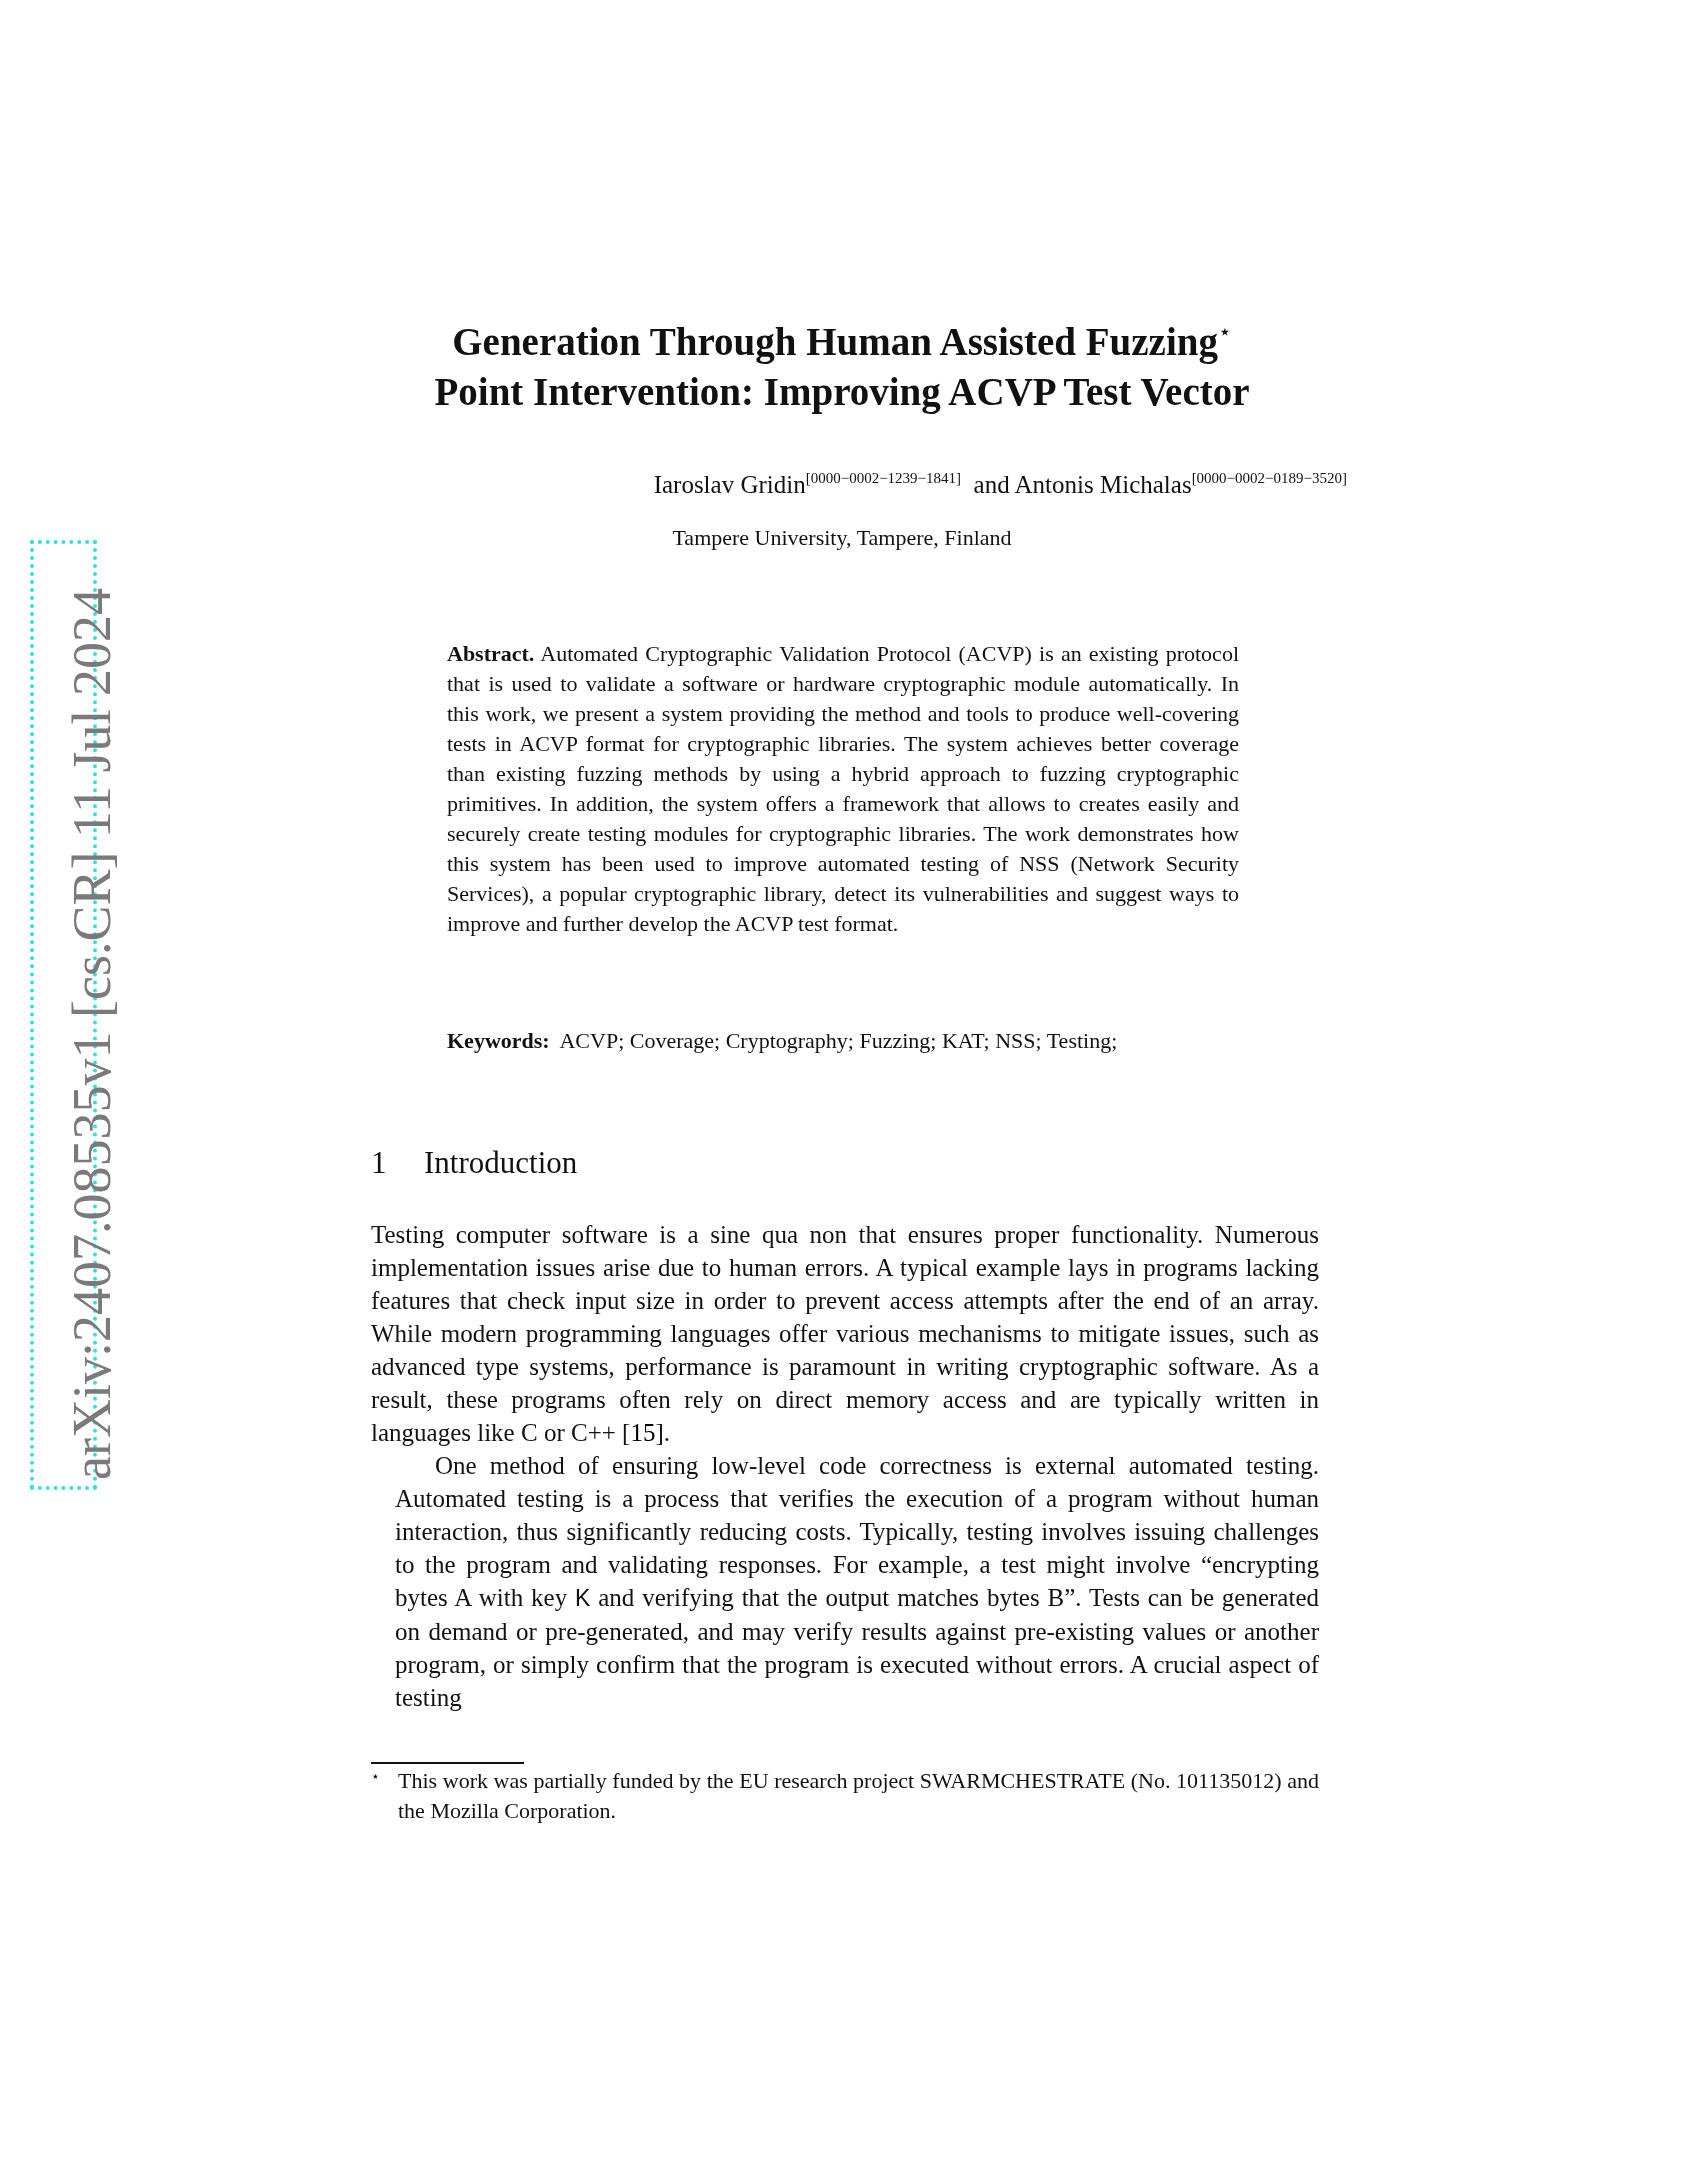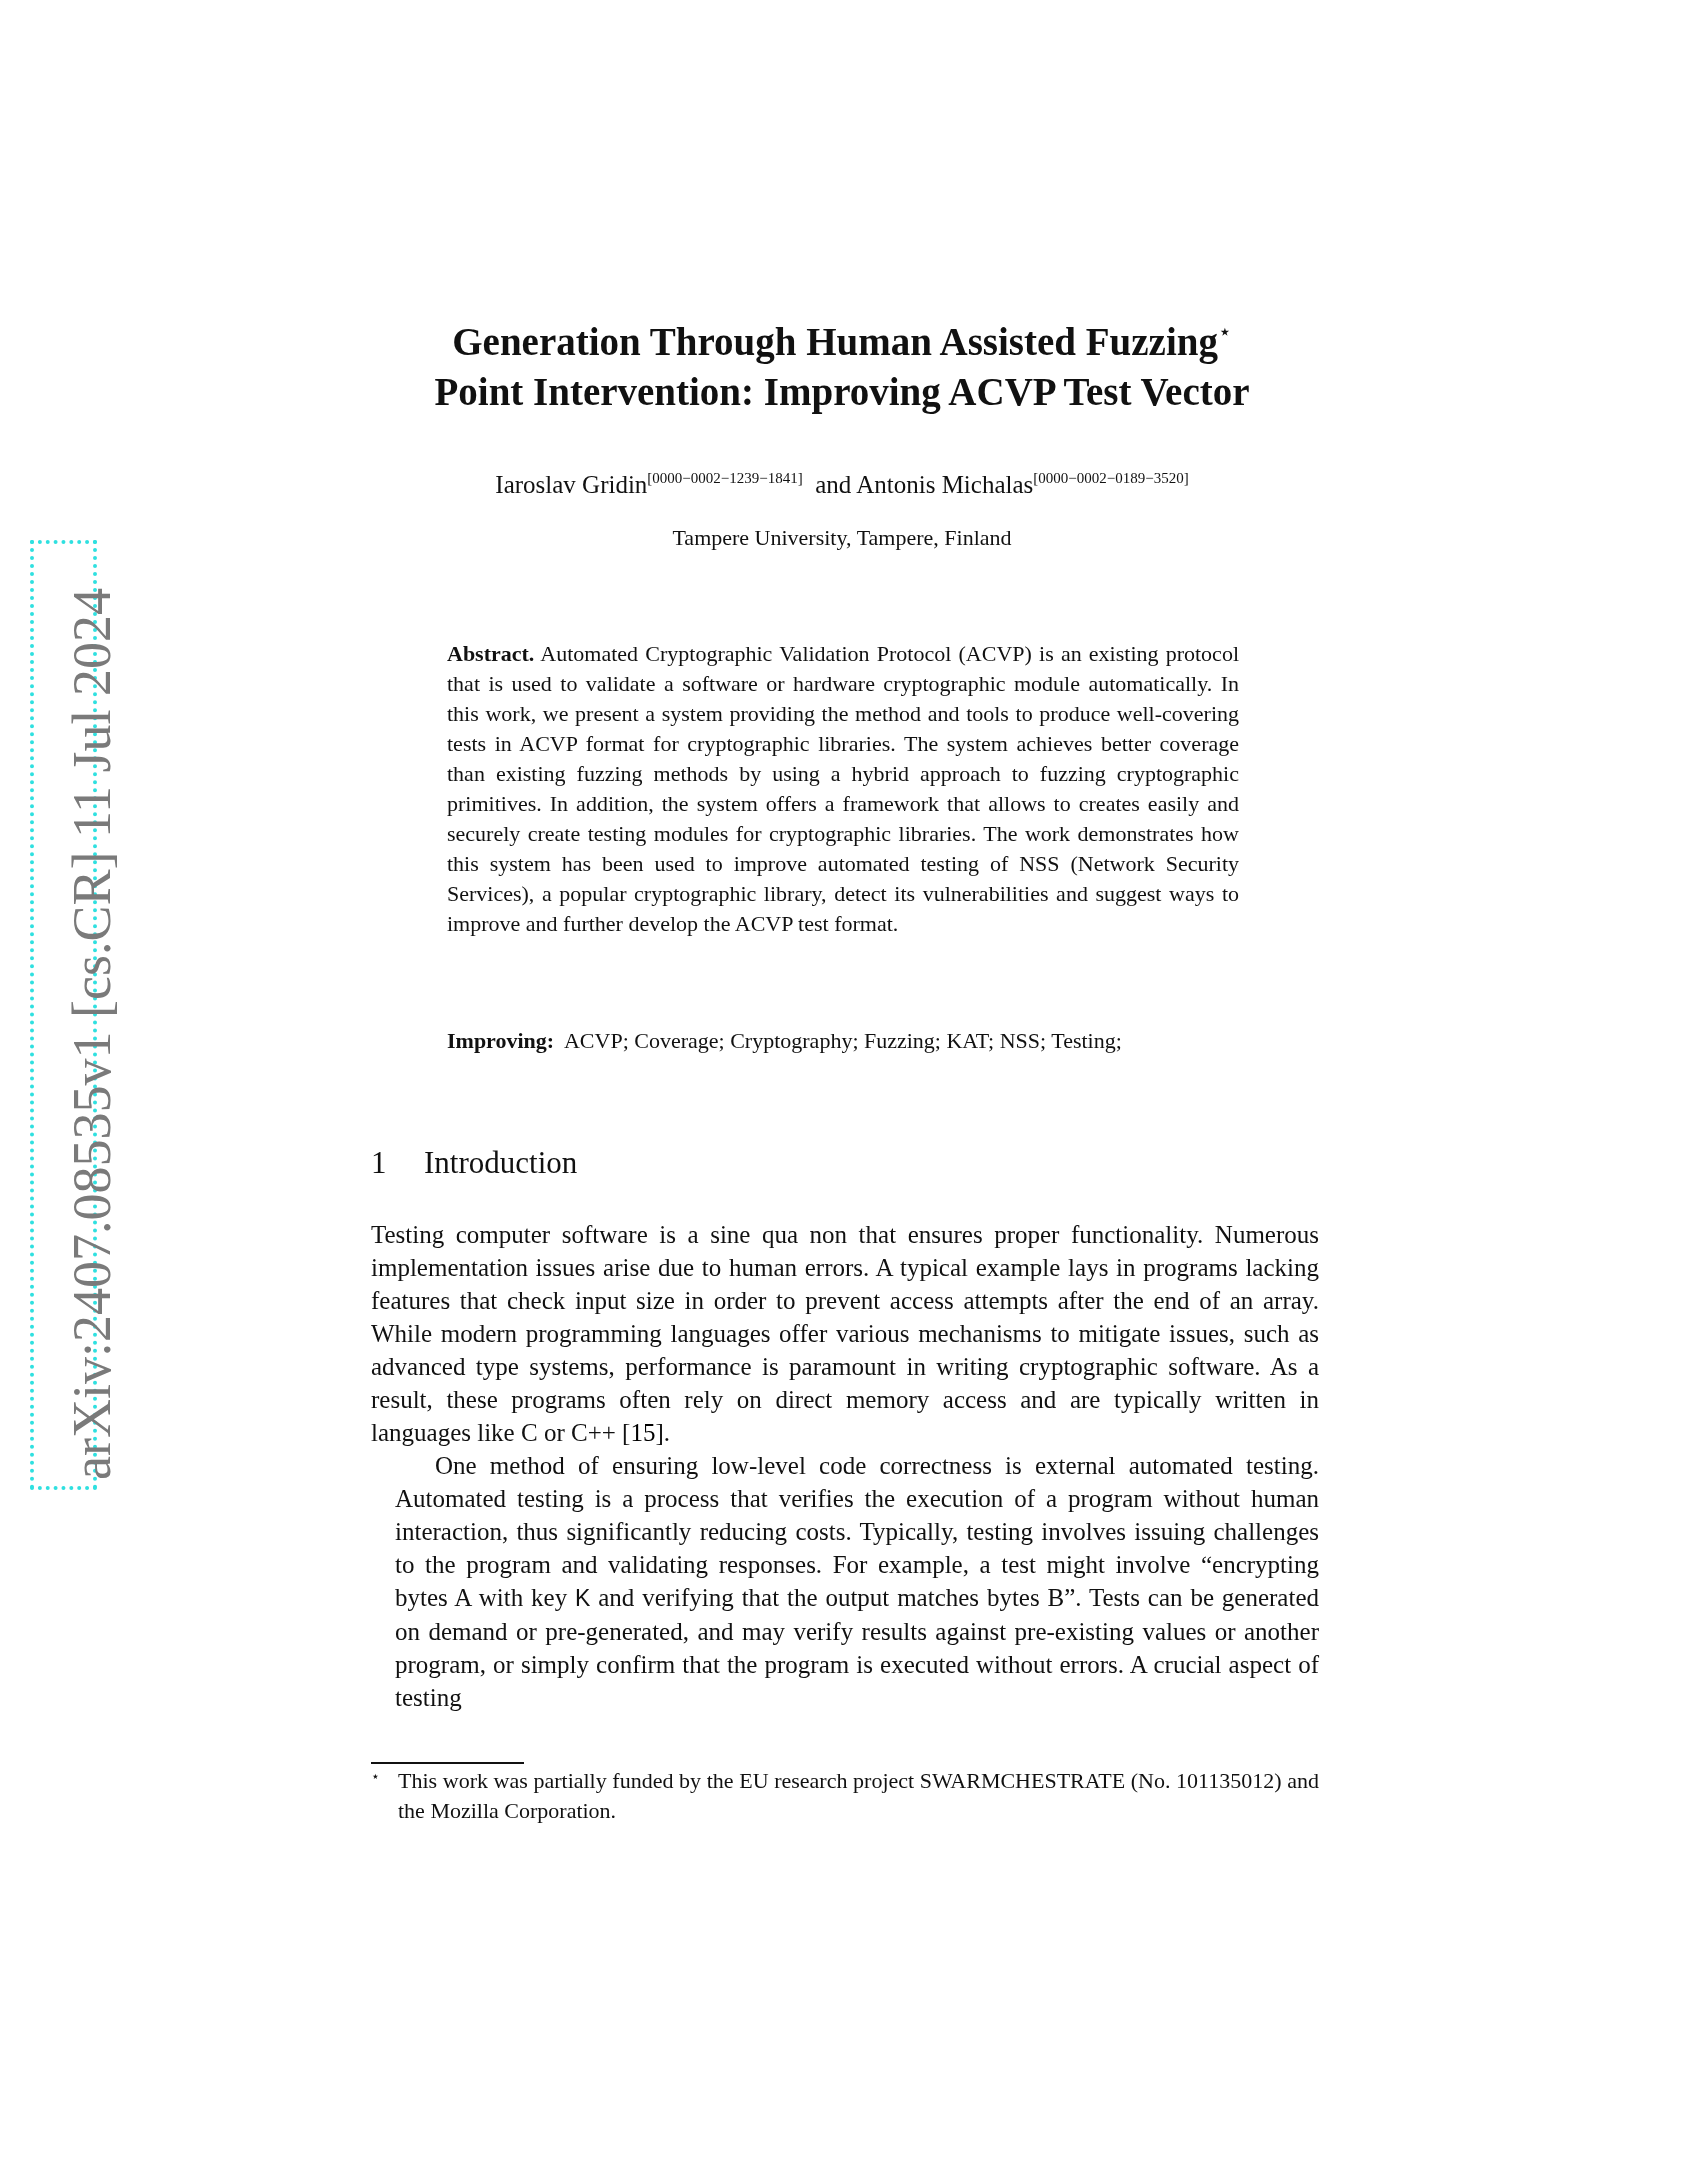--- a/index.html
+++ b/index.html
@@ -11,21 +11,21 @@
   .arxiv-box { position: absolute; left: 30px; top: 540px; width: 67px; height: 950px;
                border: 4px dotted #2fe0e0; box-sizing: border-box; }
   .arxiv-stamp { position: absolute; left: 63px; top: 1480px; transform-origin: 0 0;
                  transform: rotate(-90deg); white-space: nowrap; font-size: 54px; color: #7a7a7a;
                  letter-spacing: 0px; line-height: 59px; }
 
   .title { position: absolute; left: 337px; top: 307px; width: 1010px; text-align: center;
            font-weight: bold; font-size: 39px; line-height: 50px; }
   .title sup { font-size: 22px; vertical-align: 16px; font-weight: normal; }
 
-  .authors { position: absolute; left: 337px; top: 461px; width: 1010px; text-align: center;
+  .authors { position: absolute; left: 337px; top: 461px; width: 1010px; text-align: right;
              font-size: 25px; line-height: 34px; }
   .authors sup { font-size: 15px; vertical-align: 10px; }
   .affil { position: absolute; left: 337px; top: 523px; width: 1010px; text-align: center;
            font-size: 22px; line-height: 30px; }
 
   .abstract { position: absolute; left: 447px; top: 639px; width: 792px; text-align: justify;
               font-size: 22px; line-height: 30px; }
   .abstract b { font-weight: bold; }
   .keywords { position: absolute; left: 447px; top: 1026px; width: 792px; text-align: justify;
               font-size: 22px; line-height: 30px; }
@@ -65,21 +65,21 @@
   </div>
 
   <div class="affil">Tampere University, Tampere, Finland</div>
 
   <div class="abstract">
     <b>Abstract.</b>
     <span>Automated Cryptographic Validation Protocol (ACVP) is an existing protocol that is used to validate a software or hardware cryptographic module automatically. In this work, we present a system providing the method and tools to produce well-covering tests in ACVP format for cryptographic libraries. The system achieves better coverage than existing fuzzing methods by using a hybrid approach to fuzzing cryptographic primitives. In addition, the system offers a framework that allows to creates easily and securely create testing modules for cryptographic libraries. The work demonstrates how this system has been used to improve automated testing of NSS (Network Security Services), a popular cryptographic library, detect its vulnerabilities and suggest ways to improve and further develop the ACVP test format.</span>
   </div>
 
   <div class="keywords">
-    <b>Improving:</b>&nbsp;
+    <b>Keywords:</b>&nbsp;
     <span>ACVP; Coverage; Cryptography; Fuzzing; KAT; NSS; Testing;</span>
   </div>
 
   <div class="section">
     <span class="num">1</span><span>Introduction</span>
   </div>
 
   <div class="body-text">
     <p><span>Testing computer software is a sine qua non that ensures proper functionality. Numerous implementation issues arise due to human errors. A typical example lays in programs lacking features that check input size in order to prevent access attempts after the end of an array. While modern programming languages offer various mechanisms to mitigate issues, such as advanced type systems, performance is paramount in writing cryptographic software. As a result, these programs often rely on direct memory access and are typically written in languages like C or C++ [</span><a class="cite">15</a><span>].</span></p>
     <p class="indent"><span>One method of ensuring low-level code correctness is external automated testing. Automated testing is a process that verifies the execution of a program without human interaction, thus significantly reducing costs. Typically, testing involves issuing challenges to the program and validating responses. For example, a test might involve “encrypting bytes A with key </span><span class="sans-k">K</span><span> and verifying that the output matches bytes B”. Tests can be generated on demand or pre-generated, and may verify results against pre-existing values or another program, or simply confirm that the program is executed without errors. A crucial aspect of testing</span></p>

